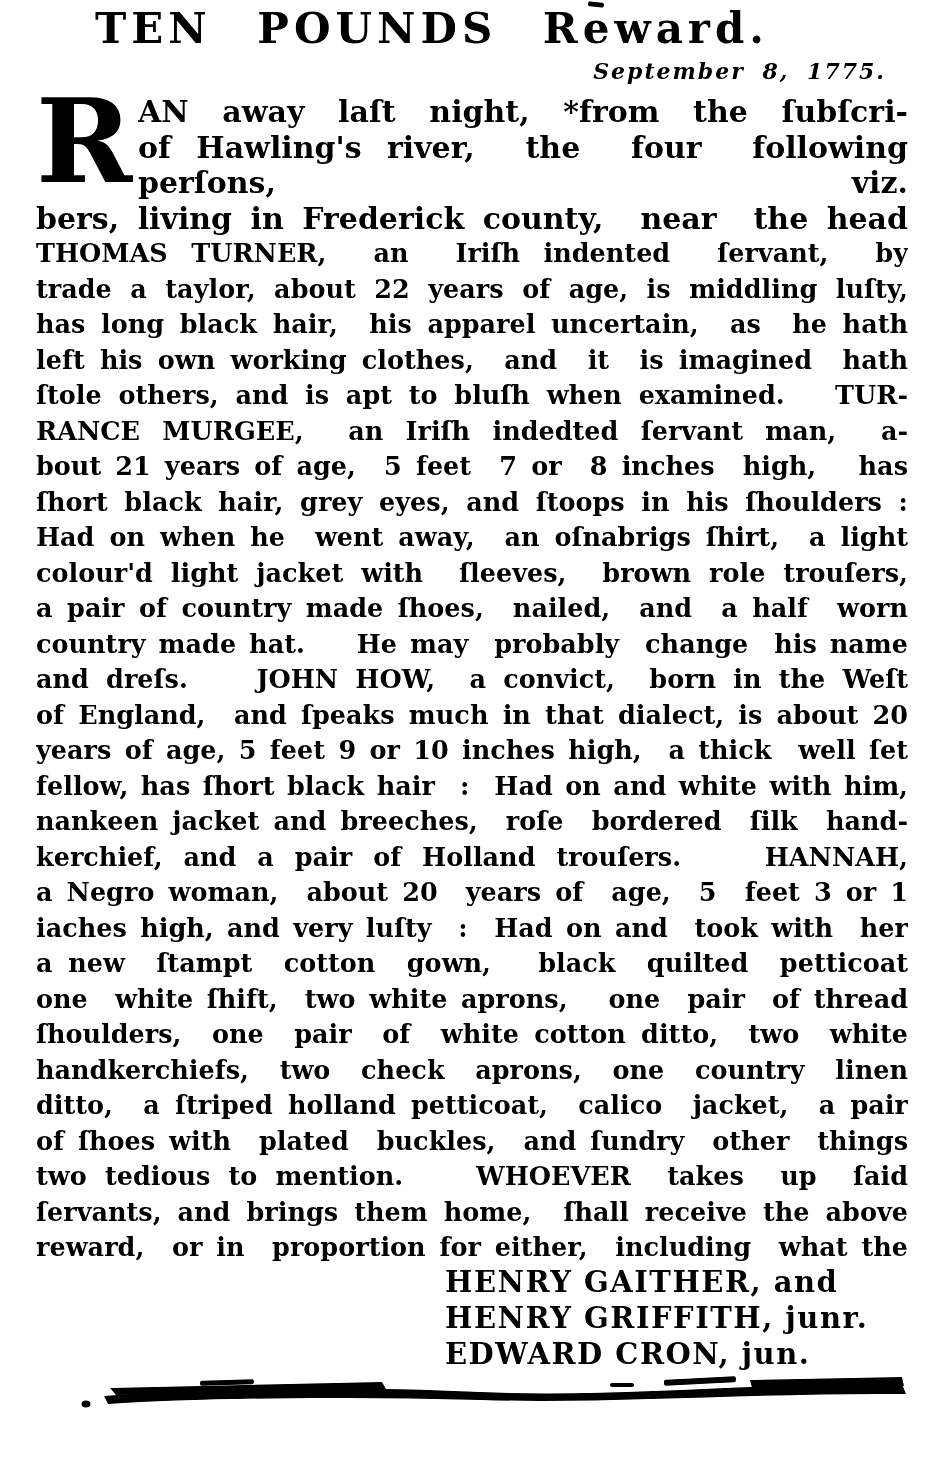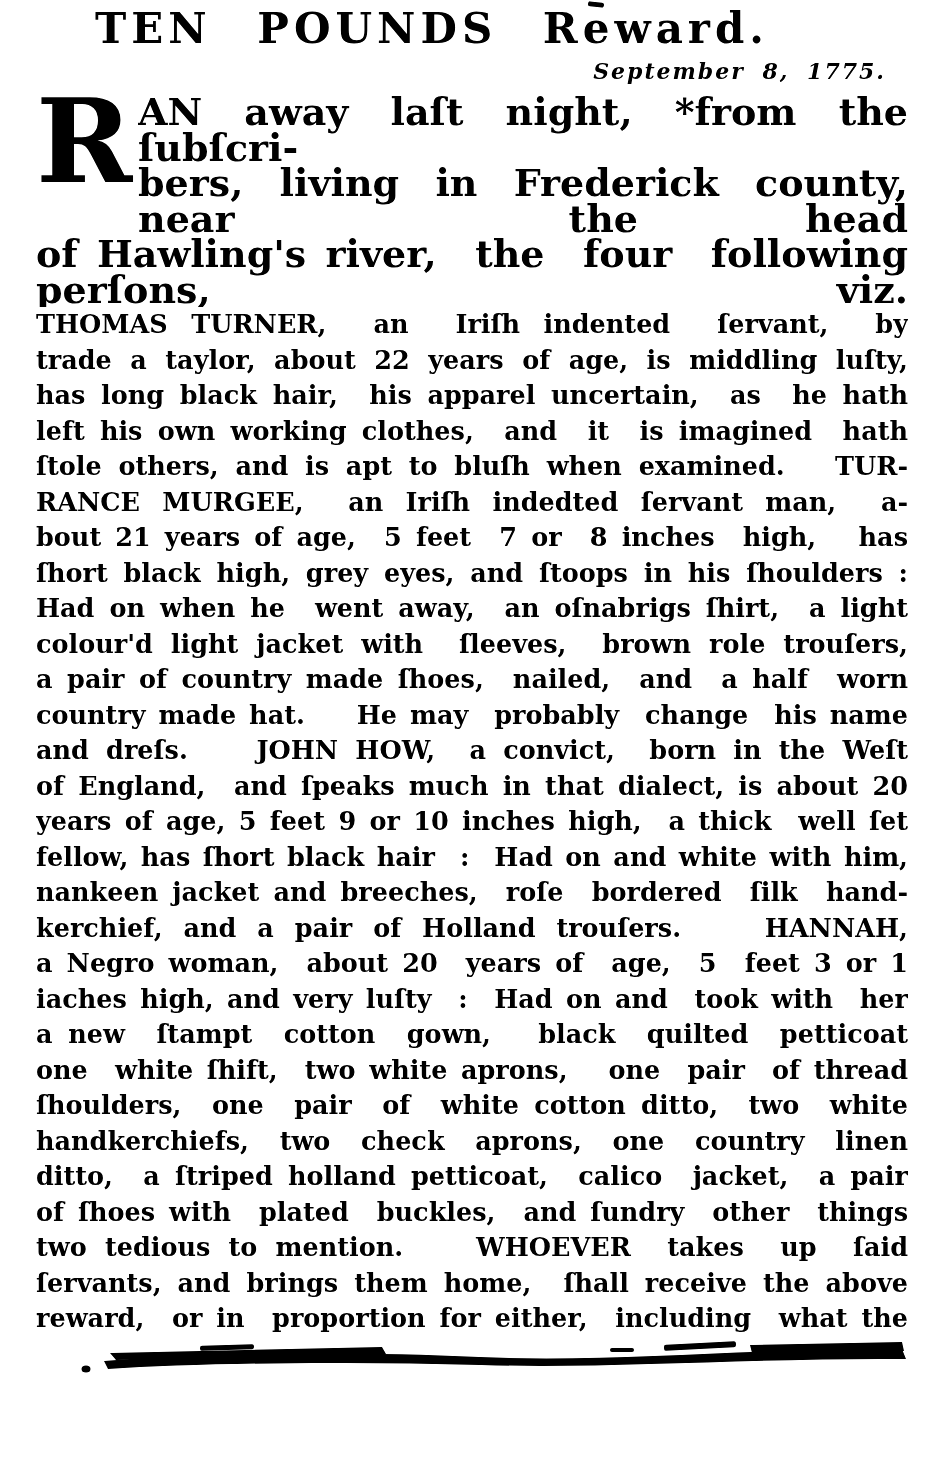--- a/index.html
+++ b/index.html
@@ -55,21 +55,21 @@
     line-height: 94px;
     margin-right: 6px;
     overflow: visible;
   }
   .line {
     text-align: justify;
     text-align-last: justify;
     overflow: hidden;
     white-space: pre-wrap;
   }
-  .line.lead { font-size: 38px; }
+  .line.lead { font-size: 30px; }
   .line.short { text-align-last: left; }
   .sigs {
     margin-left: 409px;
     margin-top: -2px;
     font-size: 29px;
     line-height: 36px;
     letter-spacing: 1.5px;
   }
   .sig-line { white-space: nowrap; }
   .rule {
@@ -87,30 +87,30 @@
   <div class="top-mark"></div>
 
   <div class="title">TEN  POUNDS  Reward.</div>
 
   <div class="dateline">September 8, 1775.</div>
 
   <div class="body-block">
     <div class="dropcap">R</div>
     <div id="lines">
         <div class="line lead">AN away laſt night, *from the ſubſcri-</div>
+        <div class="line lead">of Hawling's river,  the  four  following perſons,  viz.</div>
         <div class="line lead">bers, living in Frederick county,  near  the head</div>
-        <div class="line lead">of Hawling's river,  the  four  following perſons,  viz.</div>
         <div class="line">THOMAS TURNER,  an  Iriſh indented  ſervant,  by</div>
         <div class="line">trade a taylor, about 22 years of age, is middling luſty,</div>
         <div class="line">has long black hair,  his apparel uncertain,  as  he hath</div>
         <div class="line">left his own working clothes,  and  it  is imagined  hath</div>
         <div class="line">ſtole others, and is apt to bluſh when examined.   TUR-</div>
         <div class="line">RANCE MURGEE,  an Iriſh indedted ſervant man,  a-</div>
         <div class="line">bout 21 years of age,  5 feet  7 or  8 inches  high,   has</div>
-        <div class="line">ſhort black high, grey eyes, and ſtoops in his ſhoulders :</div>
+        <div class="line">ſhort black hair, grey eyes, and ſtoops in his ſhoulders :</div>
         <div class="line">Had on when he  went away,  an oſnabrigs ſhirt,  a light</div>
         <div class="line">colour'd light jacket with  ſleeves,  brown role trouſers,</div>
         <div class="line">a pair of country made ſhoes,  nailed,  and  a half  worn</div>
         <div class="line">country made hat.    He may  probably  change  his name</div>
         <div class="line">and dreſs.    JOHN HOW,  a convict,  born in the Weſt</div>
         <div class="line">of England,  and ſpeaks much in that dialect, is about 20</div>
         <div class="line">years of age, 5 feet 9 or 10 inches high,  a thick  well ſet</div>
         <div class="line">fellow, has ſhort black hair  :  Had on and white with him,</div>
         <div class="line">nankeen jacket and breeches,  roſe  bordered  ſilk  hand-</div>
         <div class="line">kerchief, and a pair of Holland trouſers.    HANNAH,</div>
@@ -121,20 +121,25 @@
         <div class="line">ſhoulders,  one  pair  of  white cotton ditto,  two  white</div>
         <div class="line">handkerchiefs,  two  check  aprons,  one  country  linen</div>
         <div class="line">ditto,  a ſtriped holland petticoat,  calico  jacket,  a pair</div>
         <div class="line">of ſhoes with  plated  buckles,  and ſundry  other  things</div>
         <div class="line">two tedious to mention.    WHOEVER  takes  up  ſaid</div>
         <div class="line">ſervants, and brings them home,  ſhall receive the above</div>
         <div class="line">reward,  or in  proportion for either,  including  what the</div>
       </div>
   </div>
 
+  <div class="sigs">
+      <div class="sig-line">HENRY  GAITHER, and</div>
+      <div class="sig-line">HENRY  GRIFFITH, junr.</div>
+      <div class="sig-line">EDWARD  CRON, jun.</div>
+    </div>
 
   <svg class="rule" width="880" height="44" viewBox="0 0 880 44" aria-hidden="true">
     <ellipse cx="36" cy="30" rx="4.5" ry="3.5"></ellipse>
     <rect x="150" y="6" width="54" height="5" rx="2" transform="rotate(-2 177 8)"></rect>
     <rect x="560" y="9" width="24" height="4" rx="2"></rect>
     <rect x="614" y="4" width="72" height="6" rx="2" transform="rotate(-3 650 7)"></rect>
     <path d="M54,22 C150,14 300,12 430,18 C560,24 700,9 852,10 L856,20 C700,19 560,30 430,26 C300,22 150,24 58,30 Z"></path>
     <path d="M60,14 L332,8 L336,15 L66,21 Z"></path>
     <path d="M700,6 L852,3 L854,12 L702,14 Z"></path>
   </svg>

